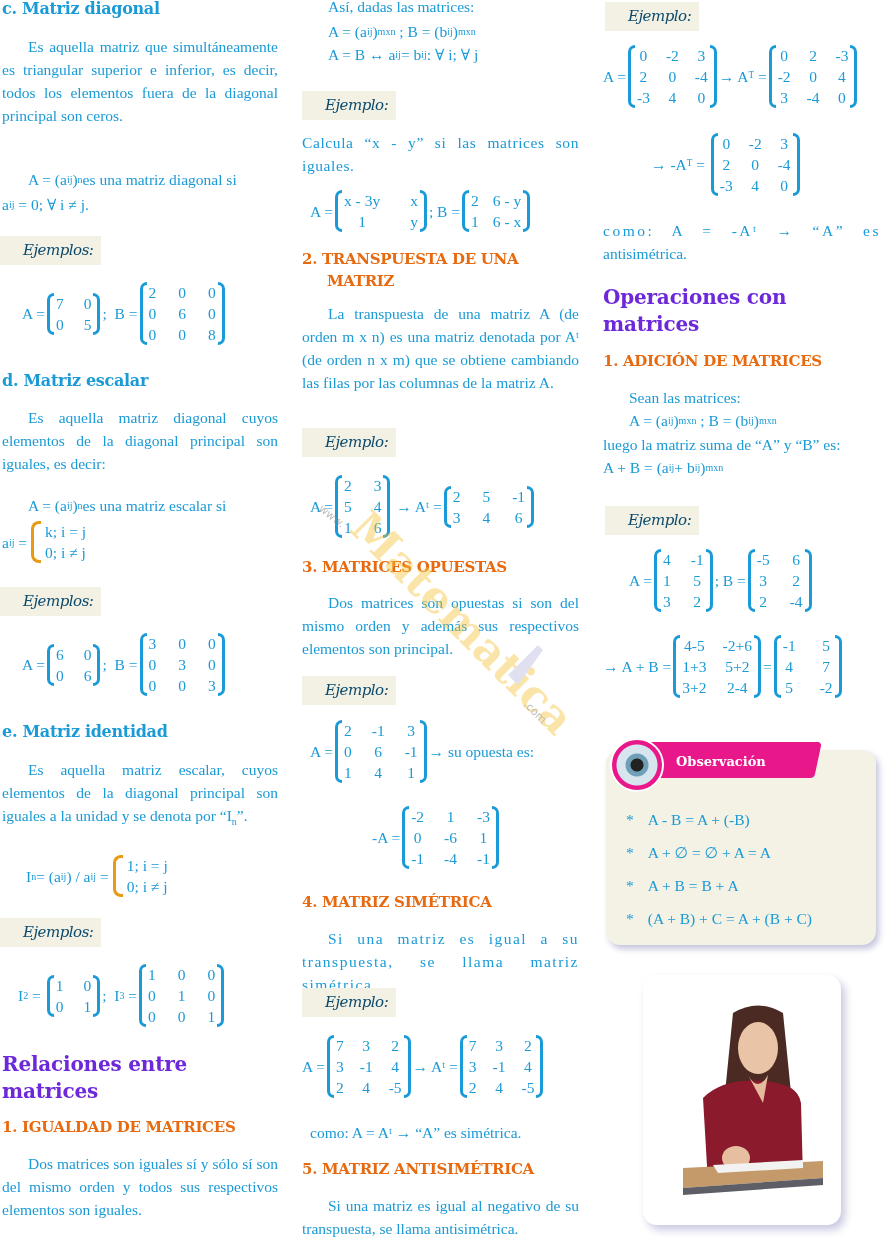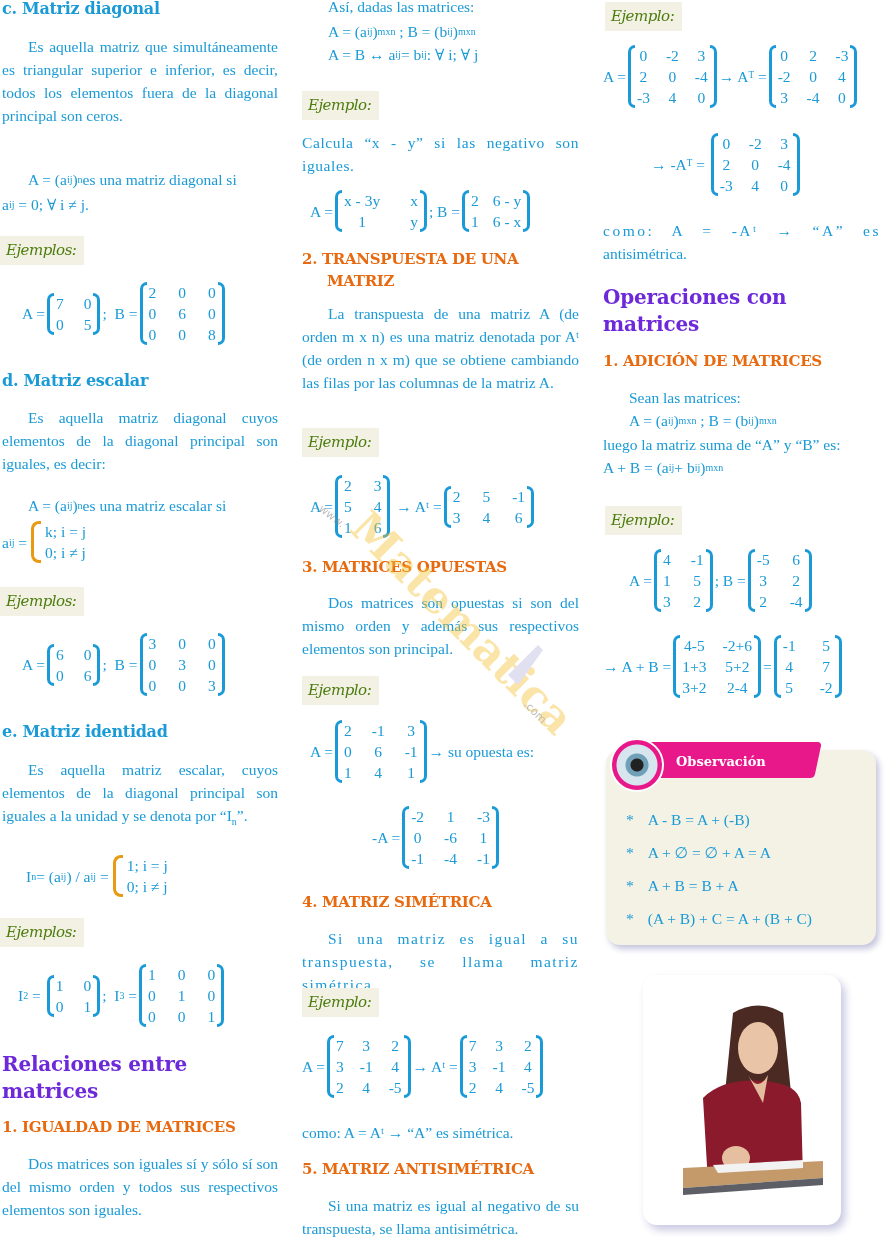--- a/index.html
+++ b/index.html
@@ -8,21 +8,21 @@
   .col { position: absolute; top: 0; }
   #col1 { left: 2px; width: 276px; }
   #col2 { left: 302px; width: 277px; }
   #col3 { left: 603px; width: 278px; }
   .abs { position: absolute; }
   .h-blue { font-family: "DejaVu Serif", serif; font-weight: bold; color: #1a9ad6; font-size: 16px; letter-spacing: -0.3px; }
   .h-orange { font-family: "DejaVu Serif", serif; font-weight: bold; color: #e86a10; font-size: 15px; letter-spacing: -0.3px; line-height: 22px; }
   .h-red { font-family: "DejaVu Serif", serif; font-weight: bold; color: #6d28d9; font-size: 20px; line-height: 27px; letter-spacing: -0.2px; }
   .para { text-align: justify; text-indent: 26px; }
   .para.wide { letter-spacing: 3px; }
-  .example-tag { display: inline-block; background: #f2f1e3; padding: 3px 8px 3px 6px; font-style: italic; font-size: 15px; color: #4d7c0f; font-family: "DejaVu Serif", serif; letter-spacing: -0.5px; }
+  .example-tag { display: inline-block; background: #f2f1e3; padding: 3px 8px 3px 23px; font-style: italic; font-size: 15px; color: #0c4a6e; font-family: "DejaVu Serif", serif; letter-spacing: -0.5px; }
   .math { white-space: nowrap; display: flex; align-items: center; }
   .m { display: inline-flex; align-items: stretch; margin: 0 2px; }
   .paren { width: 7px; border: 3px solid #1a9ad6; }
   .paren.l { border-right: none; border-radius: 10px 0 0 10px; }
   .paren.r { border-left: none; border-radius: 0 10px 10px 0; }
   .grid { display: grid; column-gap: 10px; row-gap: 0; padding: 0 2px; line-height: 21px; text-align: center; }
   .brace { display: inline-block; width: 10px; border: 3px solid #e79a12; border-right: none; border-radius: 8px 0 0 8px; margin: 0 4px; align-self: stretch; }
   .cases { display: inline-flex; align-items: center; }
   .cases .lines { line-height: 21px; }
   sub { font-size: 10px; vertical-align: -4px; }
@@ -179,21 +179,21 @@
     <span>A = (a</span><sub>ij</sub>)<sub>mxn</sub>&nbsp;<span>; B = (b</span><sub>ij</sub>)<sub>mxn</sub>
   </div>
   <div class="abs math" style="top:43px;left:26px">
     <span>A = B ↔ a</span>
       <sub>ij</sub>
       <span> = b</span>
       <sub>ij</sub>
       <span>: ∀ i; ∀ j</span>
   </div>
   <div class="abs" style="top:91px;left:0"><span class="example-tag">Ejemplo:</span></div>
-  <p class="abs" style="top:131px;width:277px;text-align:justify;letter-spacing:0.6px">Calcula “x - y” si las negativo son iguales.</p>
+  <p class="abs" style="top:131px;width:277px;text-align:justify;letter-spacing:0.6px">Calcula “x - y” si las matrices son iguales.</p>
   <div class="abs math" style="top:190px;left:8px">
     <span>A =</span>
     <span class="m">
         <span class="paren l"></span>
         <span class="grid" style="grid-template-columns:repeat(2,auto);column-gap:30px">
       <span>x - 3y</span>
           <span>x</span>
       <span>1</span>
           <span>y</span>
     </span>
@@ -315,21 +315,21 @@
       <span>3</span>
           <span>-1</span>
           <span>4</span>
       <span>2</span>
           <span>4</span>
           <span>-5</span>
     </span>
         <span class="paren r"></span>
       </span>
   </div>
-  <div class="abs" style="top:1121px;left:0">como: A = Aᵗ → “A” es simétrica.</div>
+  <div class="abs" style="top:1121px;left:8px">como: A = Aᵗ → “A” es simétrica.</div>
   <div class="abs h-orange" style="top:1158px;left:0">5. MATRIZ ANTISIMÉTRICA</div>
   <p class="abs para" style="top:1194px;width:277px">Si una matriz es igual al negativo de su transpuesta, se llama antisimétrica.</p>
 </div>
 
 <svg class="watermark" viewBox="0 0 250 280">
   <text x="0" y="40" font-size="11" fill="#888" transform="rotate(38 0 40)" font-family="DejaVu Sans, sans-serif">www.</text>
   <text x="30" y="60" font-size="44" font-weight="bold" fill="#f5c236" transform="rotate(45 30 60)" font-family="DejaVu Serif, serif" opacity="0.8">Matematica</text>
   <path d="M190 205 L220 175 L225 180 L200 215 Z" fill="#c9c8e6"></path>
   <text x="205" y="235" font-size="11" fill="#888" transform="rotate(45 205 235)" font-family="DejaVu Sans, sans-serif">.com</text>
 </svg>

